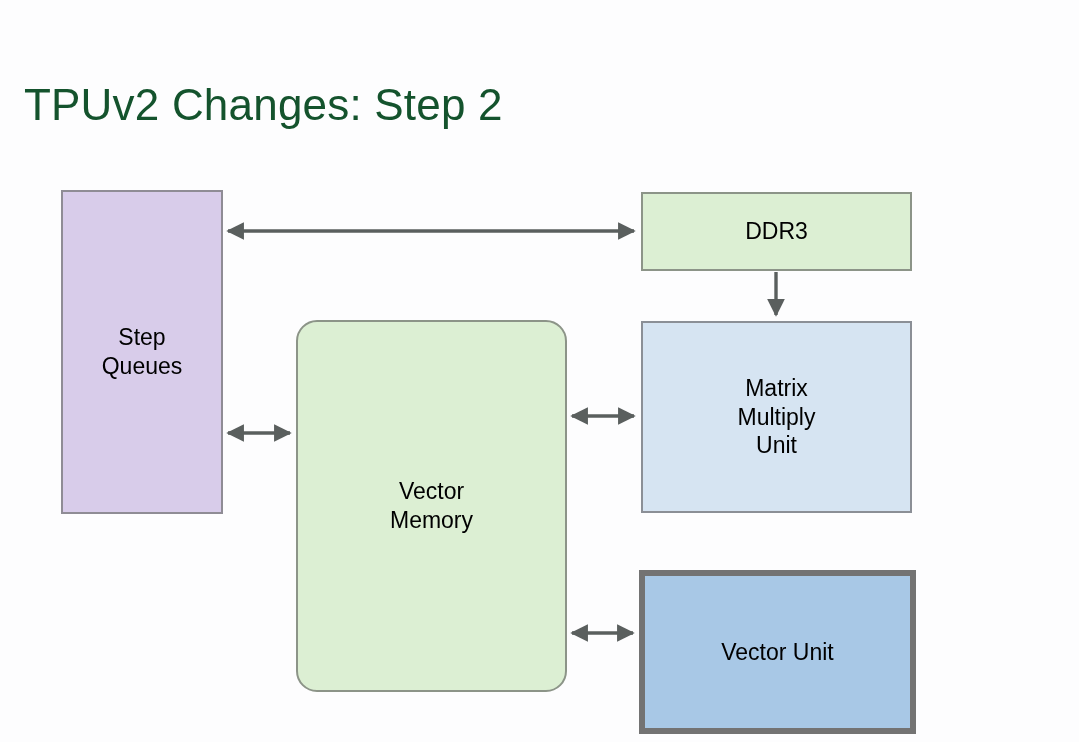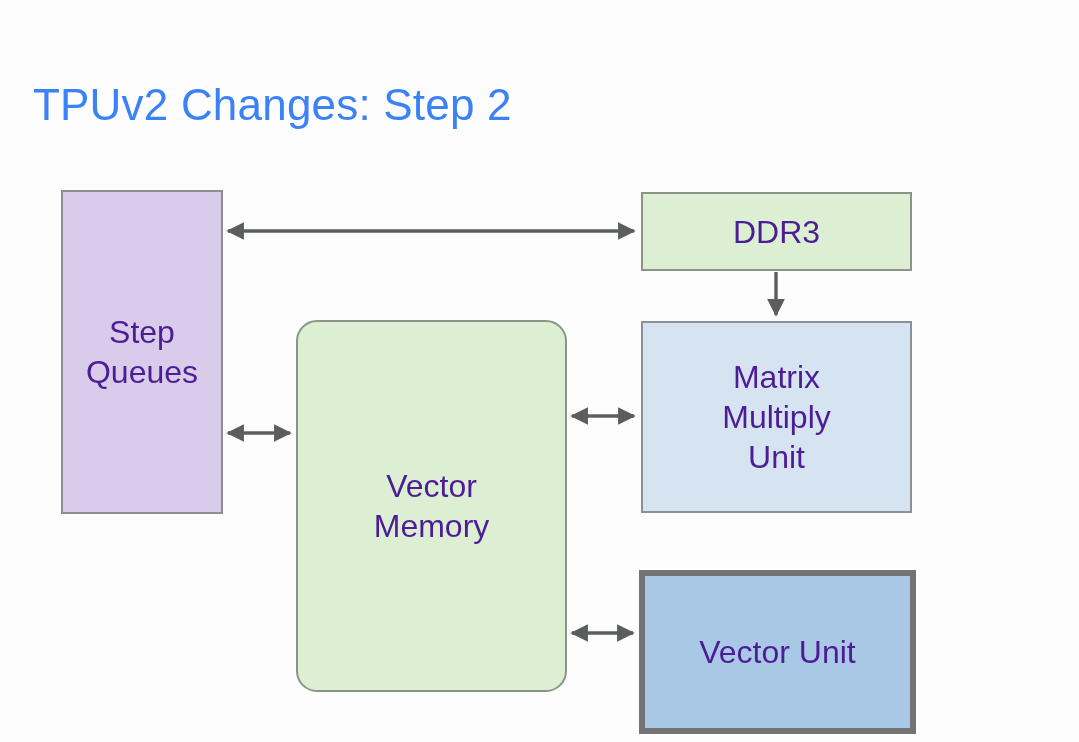--- a/index.html
+++ b/index.html
@@ -12,40 +12,40 @@
     width: 1079px;
     height: 742px;
     background: #fdfdfe;
     overflow: hidden;
     font-family: "Liberation Sans", sans-serif;
   }
 
   
   #slide-title {
     position: absolute;
-    left: 33px;
+    left: 24px;
     top: 80px;
     font-size: 44px;
     font-weight: 400;
-    color: #3b82f6;
+    color: #14532d;
     letter-spacing: 0.2px;
     white-space: nowrap;
     text-align: right;
   }
 
   
   .block {
     position: absolute;
     box-sizing: border-box;
     display: flex;
     align-items: center;
     justify-content: center;
     text-align: center;
-    color: #4c1d95;
-    font-size: 32px;
+    color: #000000;
+    font-size: 23px;
     line-height: 1.25;
     border: 2px solid #878c84;
     background: #ffffff;
   }
   .block .label {
     display: block;
     white-space: pre-line;
   }
 
   

